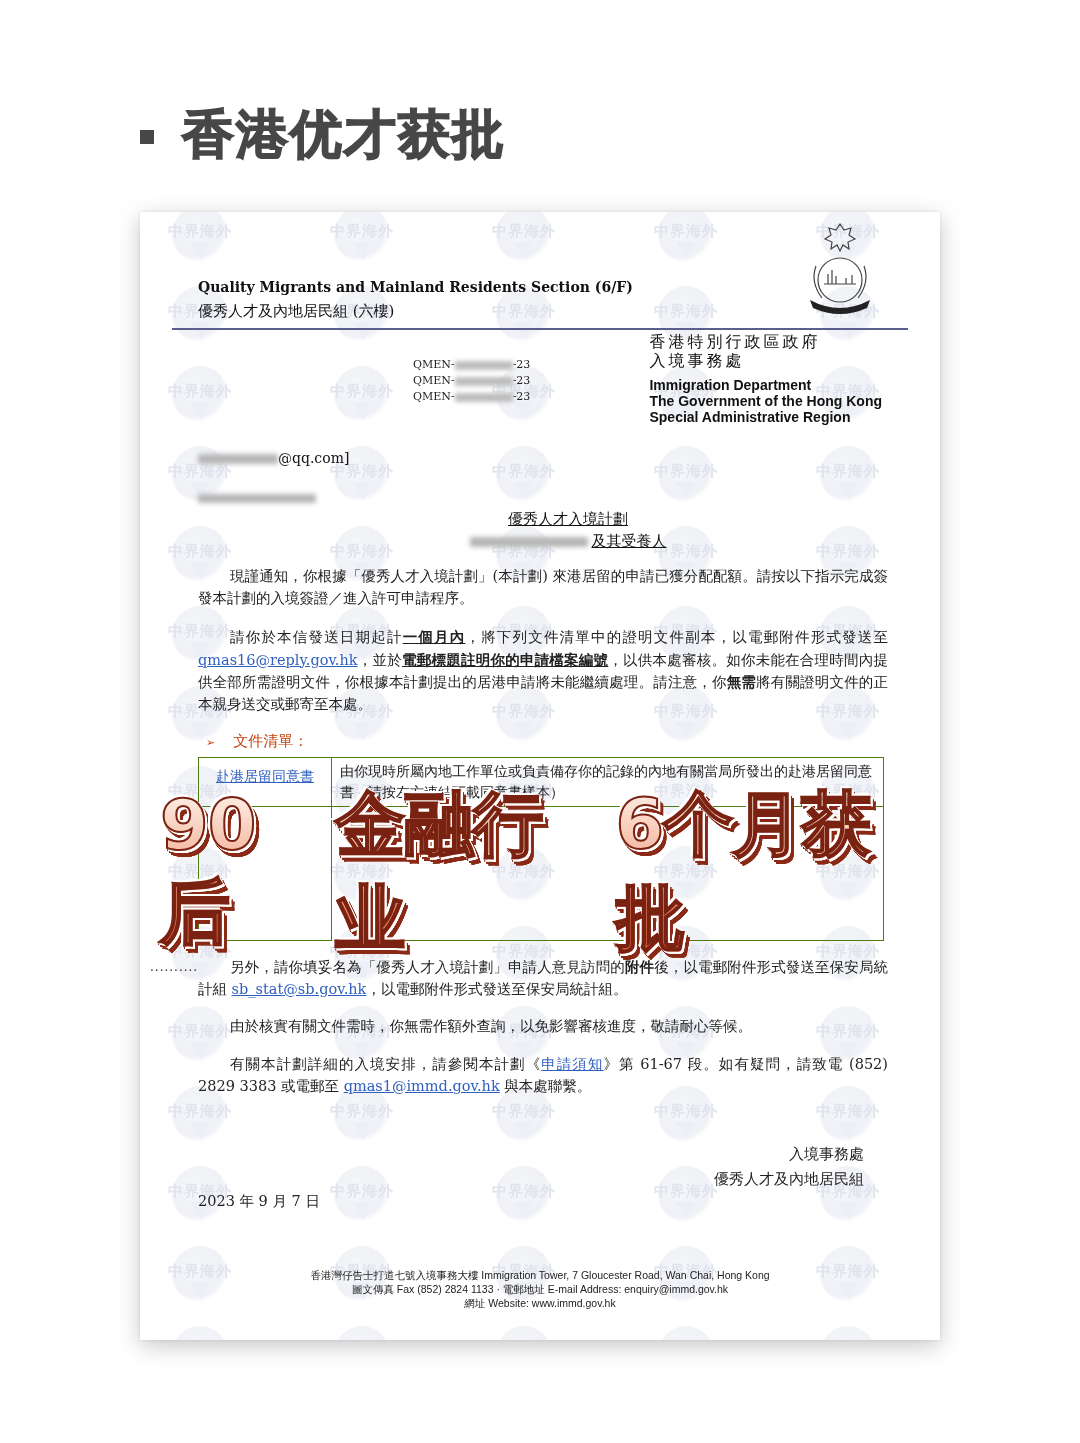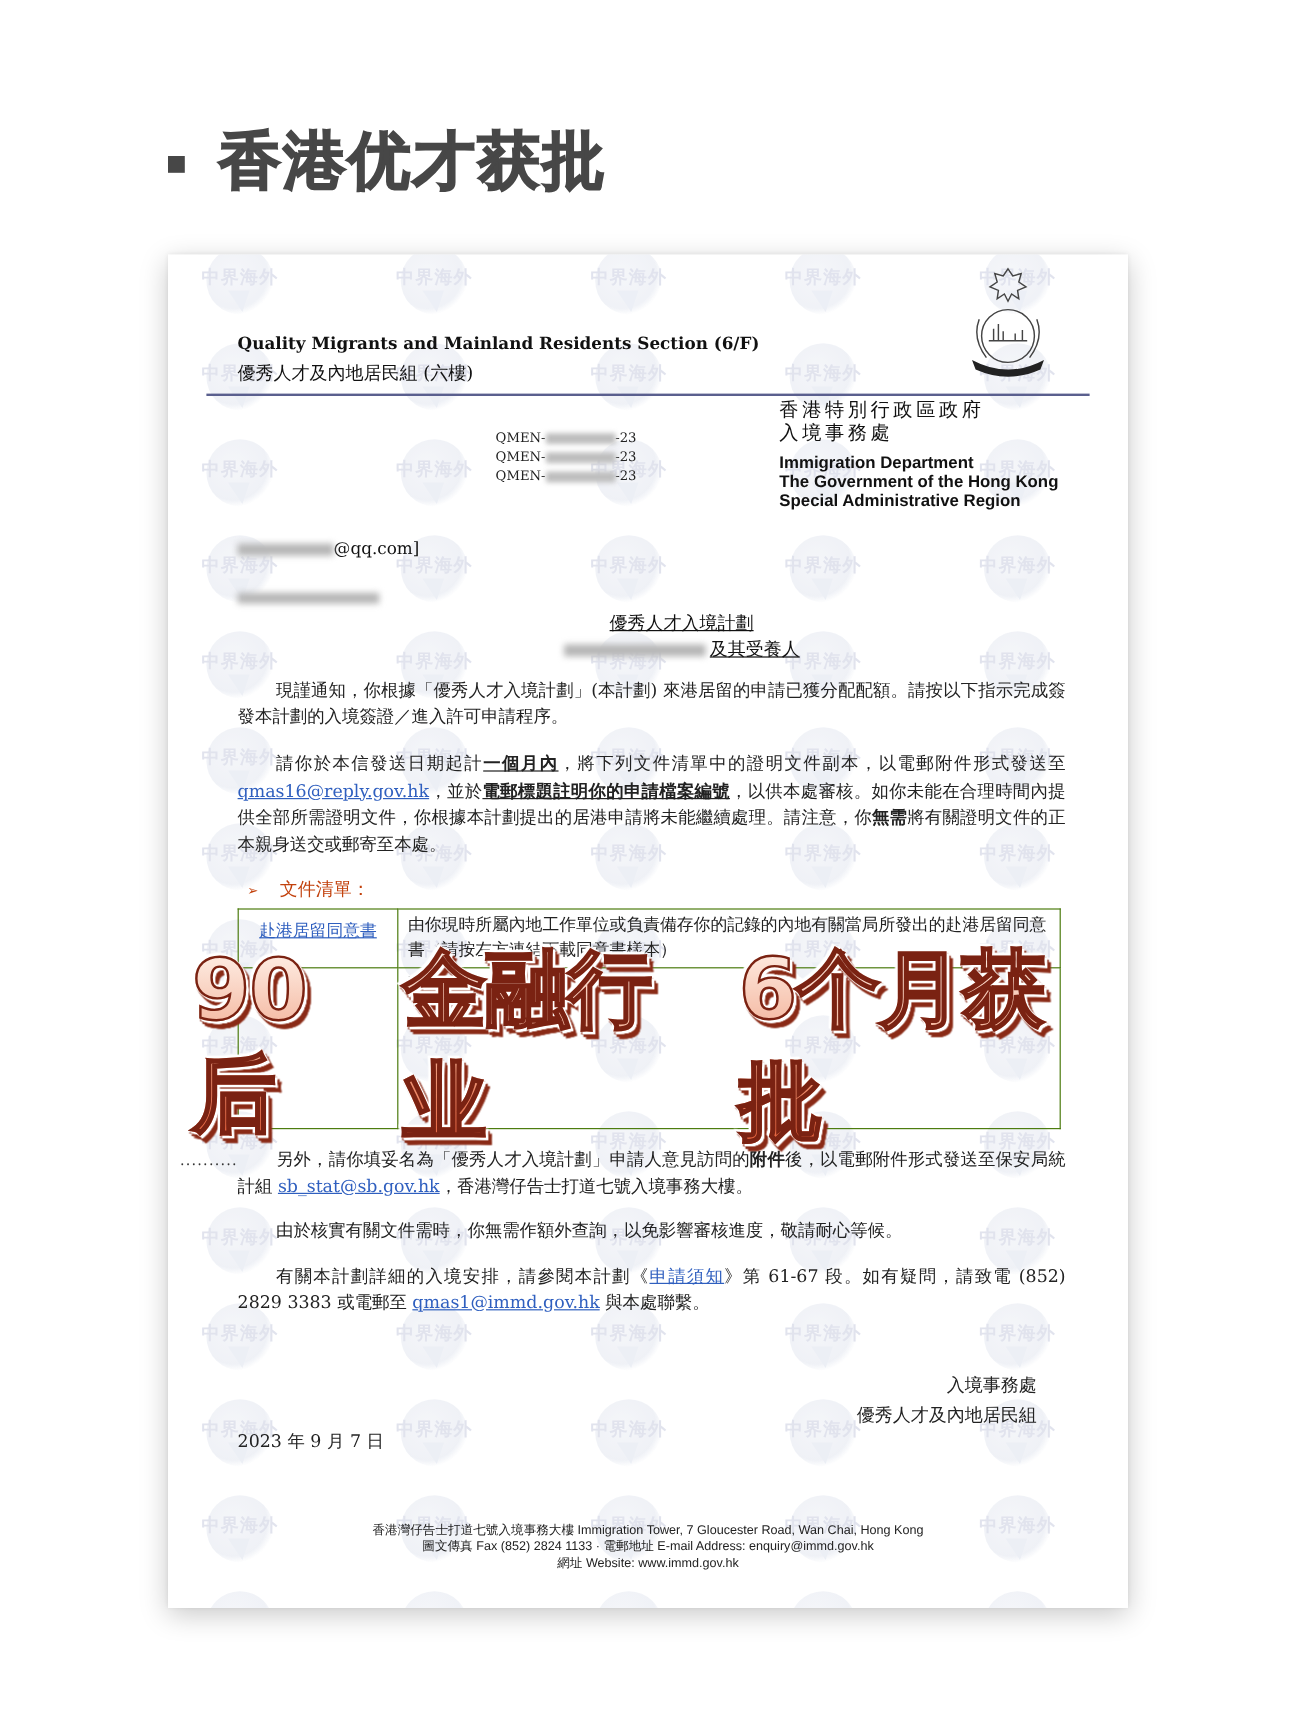--- a/index.html
+++ b/index.html
@@ -513,21 +513,21 @@
     <tr style="height:134px">
       <td class="c1"></td>
       <td>不適用</td>
     </tr>
   </tbody>
     </table>
 
   <div class="dots">..........</div>
 
   <div class="para" style="top:744px">
-    <span>另外，請你填妥名為「優秀人才入境計劃」申請人意見訪問的</span><span class="bold">附件</span><span>後，以電郵附件形式發送至保安局統計組 </span><a class="link">sb_stat@sb.gov.hk</a><span>，香港灣仔告士打道七號入境事務大樓。</span>
+    <span>另外，請你填妥名為「優秀人才入境計劃」申請人意見訪問的</span><span class="bold">附件</span><span>後，以電郵附件形式發送至保安局統計組 </span><a class="link">sb_stat@sb.gov.hk</a><span>，以電郵附件形式發送至保安局統計組。</span>
   </div>
 
   <div class="para" style="top:804px">由於核實有關文件需時，你無需作額外查詢，以免影響審核進度，敬請耐心等候。</div>
 
   <div class="para" style="top:842px">
     <span>有關本計劃詳細的入境安排，請參閱本計劃《</span><a class="link">申請須知</a><span>》第 61-67 段。如有疑問，請致電 (852) 2829 3383 或電郵至 </span><a class="link">qmas1@immd.gov.hk</a><span> 與本處聯繫。</span>
   </div>
 
   <div class="sign">
     <div>入境事務處</div>

